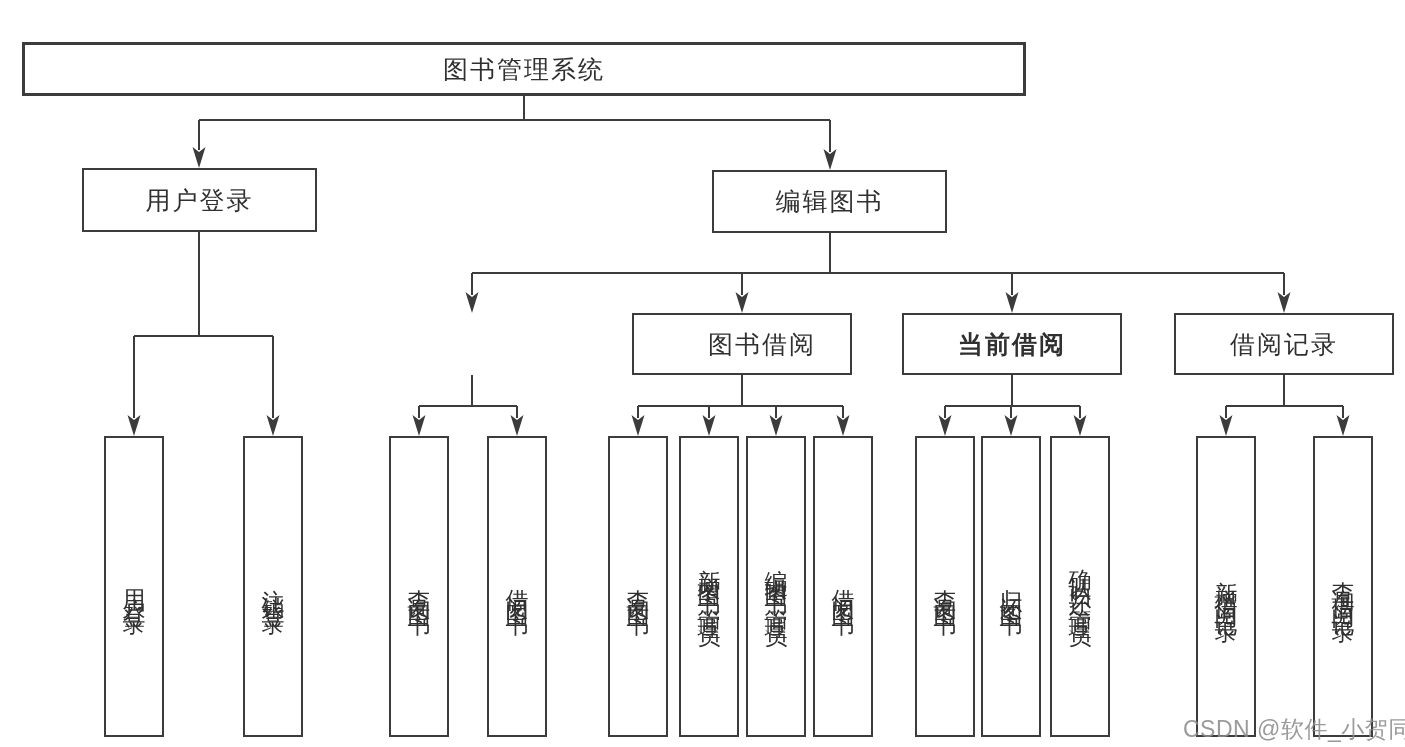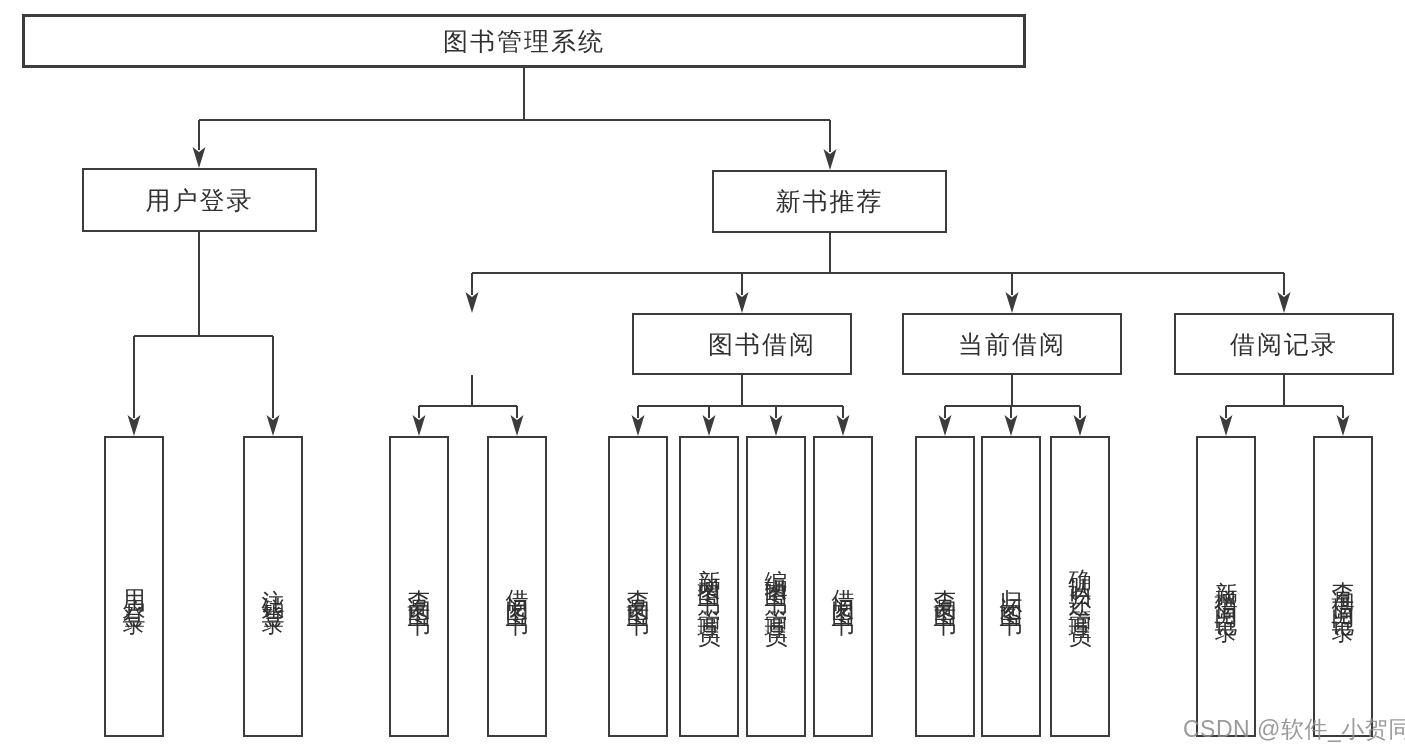--- a/index.html
+++ b/index.html
@@ -7,21 +7,21 @@
     position:relative;width:1405px;height:747px;background:#ffffff;
     font-family:"Liberation Sans","DejaVu Sans",sans-serif;overflow:hidden;
   }
   .wires{position:absolute;left:0;top:0;width:1405px;height:747px;}
   .box{
     position:absolute;background:#ffffff;border:2px solid #3c3c3c;
     display:flex;align-items:center;justify-content:center;
     color:#303030;box-sizing:border-box;z-index:2;
   }
   .h-box{font-size:25px;letter-spacing:2px;white-space:nowrap;}
-  .root{border-width:3px;}
+  .root{border-width:3px;margin-top:28px;}
   .v-box{width:60px;height:301px;top:436px;}
   .v-box .vtext{
     writing-mode:vertical-lr;text-orientation:mixed;
     font-size:23px;letter-spacing:8px;line-height:1;
   }
   .watermark{
     position:absolute;left:1183px;top:714px;z-index:5;
     font-size:23px;color:rgba(140,140,140,0.88);white-space:nowrap;letter-spacing:0.5px;
   }
 </style>
@@ -69,24 +69,24 @@
       <use href="#ah" transform="translate(1011,436)"></use>
       <use href="#ah" transform="translate(1080,436)"></use>
       <use href="#ah" transform="translate(1226,436)"></use>
       <use href="#ah" transform="translate(1343,436)"></use>
     </g>
   </svg>
 
   <div class="box h-box root" style="left:22px;top:14px;width:1004px;height:54px;">图书管理系统</div>
 
   <div class="box h-box" style="left:82px;top:168px;width:235px;height:64px;">用户登录</div>
-  <div class="box h-box" style="left:712px;top:170px;width:235px;height:63px;">新书推荐</div>
+  <div class="box h-box" style="left:712px;top:170px;width:235px;height:63px;">编辑图书</div>
 
   <div class="box h-box" style="left:632px;top:313px;width:220px;height:62px;padding-left:40px;">图书借阅</div>
-  <div class="box h-box" style="left:902px;top:313px;width:220px;height:62px;">当前借阅</div>
+  <div class="box h-box" style="left:902px;top:313px;width:220px;height:62px;font-weight:bold;">当前借阅</div>
   <div class="box h-box" style="left:1174px;top:313px;width:220px;height:62px;">借阅记录</div>
 
   <div class="box v-box" style="left:104px;">
     <span class="vtext">用户登录</span>
   </div>
   <div class="box v-box" style="left:243px;">
     <span class="vtext">注销登录</span>
   </div>
 
   <div class="box v-box" style="left:389px;">

